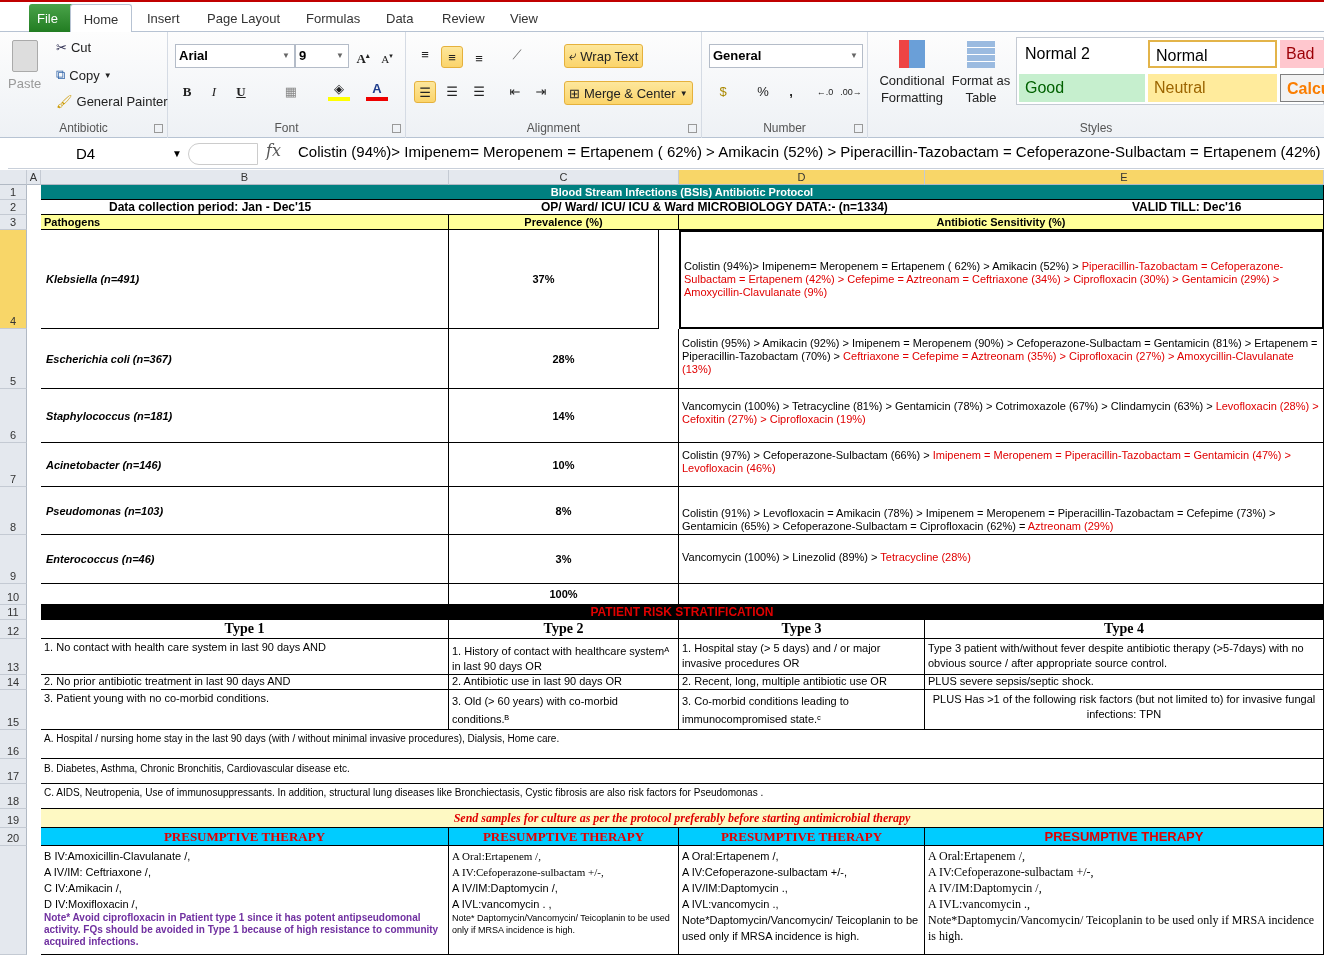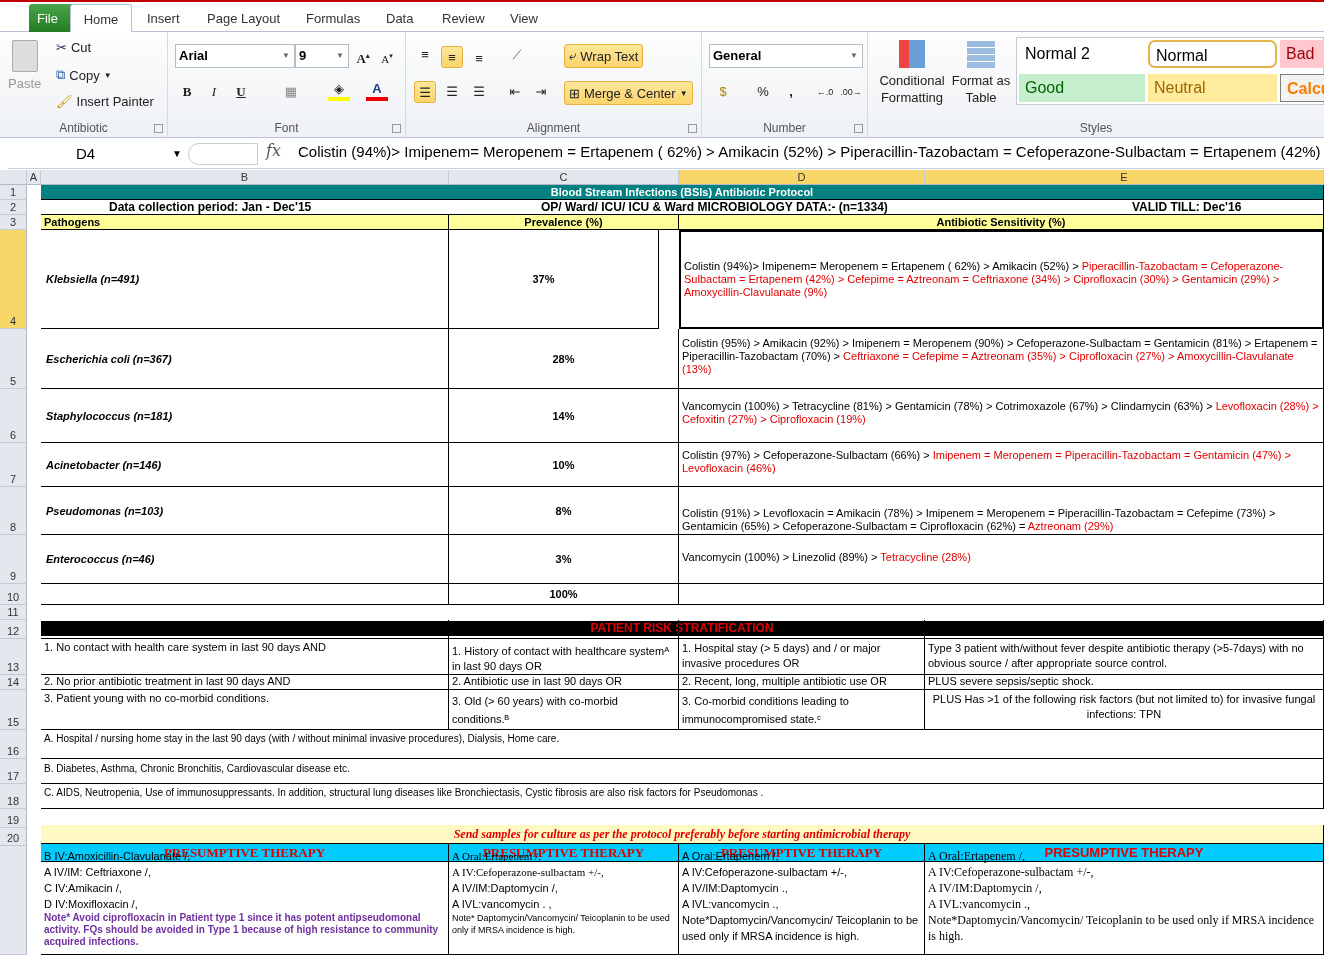--- a/index.html
+++ b/index.html
@@ -31,21 +31,21 @@
   .fcontent { position: absolute; left: 290px; top: 4px; font-size: 15px; white-space: nowrap; overflow: hidden; width: 1034px; }
 
   
   .colhdr { position: absolute; top: 170px; height: 15px; background: #e4e8ee; border-right: 1px solid #c4cad3; border-bottom: 1px solid #b1b9c4; font-size: 11px; text-align: center; line-height: 14px; color: #333; }
   .colhdr.sel { background: #f8d668; }
   .rowhdr { position: absolute; left: 0; width: 27px; background: #e4e8ee; border-bottom: 1px solid #c4cad3; border-right: 1px solid #b1b9c4; font-size: 11px; color: #333; text-align: center; display: flex; align-items: flex-end; justify-content: center; padding-bottom: 1px; }
   .rowhdr.sel { background: #f8d668; }
   .cell { position: absolute; border-right: 1px solid #000; border-bottom: 1px solid #000; font-size: 11px; overflow: hidden; font-family: "Liberation Sans Narrow","Liberation Sans", sans-serif; }
   .c { display: flex; align-items: center; justify-content: center; text-align: center; }
   .l { display: flex; align-items: center; padding-left: 3px; }
-  .red { color: #e00000; margin-top: 16px; }
+  .red { color: #e00000; }
   .bold { font-weight: bold; }
   .serif { font-family: Liberation Serif, serif; }
   .ital { font-style: italic; }
   .sens { padding: 2px 3px; line-height: 13px; font-size: 11px; }
 </style>
 </head>
 <body>
 
 <div class="tabbar">
   <div class="tab tab-file">File</div>
@@ -69,21 +69,21 @@
         <span style="color:#335">✂</span>
         <span>Cut</span>
       </div>
     <div class="rb" style="left:56px;top:35px">
         <span style="color:#36a">⧉</span>
         <span>Copy</span>
         <span style="font-size:8px">▼</span>
       </div>
     <div class="rb" style="left:56px;top:62px">
         <span style="color:#c90">🖌</span>
-        <span>Insert Painter</span>
+        <span>General Painter</span>
       </div>
     <div class="group-label">Antibiotic</div>
     <div class="launcher"></div>
   </div>
 
   <div class="group" style="left:168px;width:238px">
     <div class="combo" style="left:7px;top:12px;width:120px"><span>Arial</span><span class="dd">▼</span></div>
     <div class="combo" style="left:127px;top:12px;width:54px"><span>9</span><span class="dd">▼</span></div>
     <div class="ibtn" style="left:184px;top:13px;font-weight:bold;font-family:'Liberation Serif',serif">A<sup style="font-size:7px">▴</sup></div>
     <div class="ibtn" style="left:208px;top:13px;font-size:11px;font-family:'Liberation Serif',serif">A<sup style="font-size:7px">▾</sup></div>
@@ -135,21 +135,21 @@
     <div class="rb" style="left:8px;top:8px;flex-direction:column;text-align:center;white-space:normal;width:72px;line-height:17px">
       <span style="display:block;width:26px;height:28px;background:linear-gradient(90deg,#e44 0 40%,#6a9fd8 40%)"></span>
       <span>Conditional Formatting</span>
     </div>
     <div class="rb" style="left:82px;top:8px;flex-direction:column;text-align:center;white-space:normal;width:62px;line-height:17px">
       <span style="display:block;width:28px;height:28px;background:repeating-linear-gradient(0deg,#9bbbe0 0 6px,#fff 6px 7px)"></span>
       <span>Format as Table</span>
     </div>
     <div style="position:absolute;left:148px;top:5px;width:308px;height:68px;border:1px solid #c4cad3;background:#fff">
       <div class="style-cell" style="left:2px;top:2px;width:126px">Normal 2</div>
-      <div class="style-cell" style="left:131px;top:2px;width:129px;border:2px solid #e3b44a;border-radius:7px">Normal</div>
+      <div class="style-cell" style="left:131px;top:2px;width:129px;border:2px solid #e3b44a;border-radius:0">Normal</div>
       <div class="style-cell" style="left:263px;top:2px;width:50px;background:#ffc7ce;color:#9c0006">Bad</div>
       <div class="style-cell" style="left:2px;top:36px;width:126px;background:#c6efce;color:#006100">Good</div>
       <div class="style-cell" style="left:131px;top:36px;width:129px;background:#ffeb9c;color:#9c6500">Neutral</div>
       <div class="style-cell" style="left:263px;top:36px;width:50px;background:#f2f2f2;color:#fa7d00;font-weight:bold;border:1px solid #7f7f7f">Calcu</div>
     </div>
     <div class="group-label">Styles</div>
   </div>
 </div>
 
 <div class="fbar">

